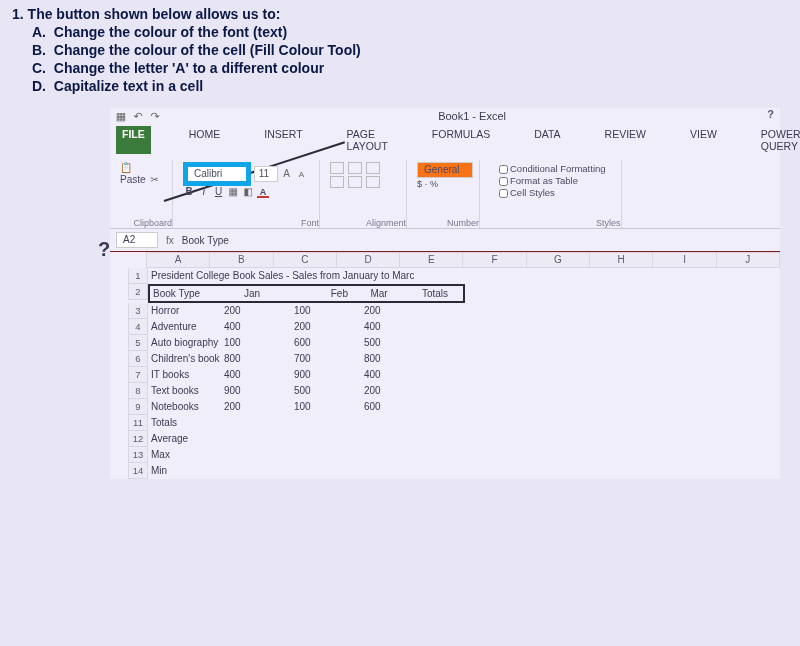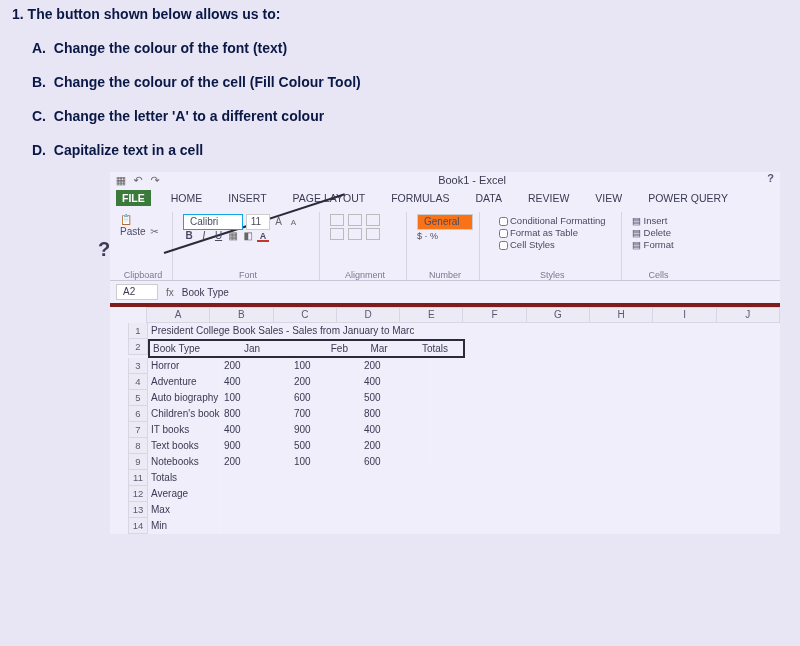--- a/index.html
+++ b/index.html
@@ -1,46 +1,46 @@
 <!DOCTYPE html>
 <html><head>
 <meta charset="utf-8">
 <style>
 html,body{margin:0;padding:0;font-family:Tahoma,Arial,sans-serif;background:#e8e5f5;width:800px;height:646px;overflow:hidden}
 .question{padding:6px 12px;color:#0a1845;font-size:14px;font-weight:600}
 .question .qnum{margin-bottom:0}
-.question .opt{margin-left:20px;margin-top:18px}
+.question .opt{margin-left:20px;margin-top:2px}
 .app{margin:8px 20px 0 110px;background:#f0eefb;font-size:11px;color:#3a3a52;position:relative}
 .titlebar{display:flex;align-items:center;gap:6px;padding:2px 4px}
 .titlebar .doc{margin:0 auto;font-size:11px;color:#3a3a52}
 .help{position:absolute;right:6px;top:0;font-weight:bold;color:#557}
 .qat span{display:inline-block;width:14px;height:12px;text-align:center;color:#666}
-.tabs{display:flex;gap:14px;padding:2px 6px;font-size:10.5px;color:#3a3a52}
+.tabs{display:flex;gap:32px;padding:2px 6px;font-size:10.5px;color:#3a3a52}
 .tabs .tab{padding:2px 6px}
 .tabs .tab.active{background:#3a7a3a;color:#fff;font-weight:bold}
 .ribbon{display:flex;gap:4px;padding:4px 4px 0 4px;font-size:10px;color:#4a4a63;border-bottom:1px solid #c8c6d9}
 .group{border-right:1px solid #d6d3e4;padding:2px 6px 12px 6px;position:relative;min-height:54px}
-.group .glabel{position:absolute;bottom:0;left:0;right:0;text-align:center;font-size:9px;color:#7a7a90}
+.group .glabel{position:absolute;bottom:0;left:0;right:0;text-align:right;font-size:9px;color:#7a7a90}
 .glyph{display:inline-block;min-width:12px;height:12px;line-height:12px;text-align:center;color:#666;font-size:10px}
-.fontname{border:1px solid #0ea5e9;background:#fff;padding:0 6px;font-size:10px;display:inline-block;min-width:46px;height:14px;line-height:14px}
+.fontname{border:5px solid #0ea5e9;background:#fff;padding:0 6px;font-size:10px;display:inline-block;min-width:46px;height:14px;line-height:14px}
 .fontsize{border:1px solid #ccc;background:#fff;padding:0 4px;font-size:10px;display:inline-block;min-width:14px;height:14px;line-height:14px}
 .biu span{display:inline-block;width:12px;text-align:center;font-size:10px}
 .fontcolor{display:inline-block;width:12px;height:10px;position:relative}
 .fontcolor .abar{display:block;font-weight:bold;font-size:9px;line-height:8px;text-align:center}
 .fontcolor .cbar{display:block;height:2px;background:#c0392b}
 .ruleline{position:absolute;width:190px;height:2px;background:#2a2a38;left:50px;top:40px;transform:rotate(-18deg);transform-origin:left center}
 .alignbox{display:flex;flex-direction:column;gap:2px}
 .alignrow{display:flex;gap:4px}
 .alignrow span{display:inline-block;width:12px;height:10px;border:1px solid #bbb}
 .numfmt{border:1px solid #ccc;background:#f97316;padding:0 6px;display:inline-block;min-width:42px;height:14px;line-height:14px;font-size:10px}
 .stylelink{display:block;font-size:9.5px;color:#4a4a63;white-space:nowrap;margin:1px 9px}
 .stylelink input{vertical-align:middle;margin:0 2px 0 0;width:9px;height:9px}
 .cellbtn{display:block;font-size:9.5px;color:#4a4a63;margin:1px 0;white-space:nowrap}
 .cellbtn .ci{display:inline-block;width:10px;text-align:center;margin-right:2px}
-.fxbar{display:flex;align-items:center;gap:8px;padding:3px 6px;border-bottom:4px solid #7f1d1d;font-size:10px}
+.fxbar{display:flex;align-items:center;gap:8px;padding:3px 6px;border-bottom:1px solid #7f1d1d;font-size:10px}
 .fxbar .nbox{border:1px solid #ccc;background:#fff;padding:0 6px;min-width:28px;height:14px;line-height:14px}
 .fxbar .fx{color:#666}
 .sheet{padding-left:18px;position:relative}
 .colhead{display:flex;margin-left:18px}
 .colhead div{width:66px;text-align:center;font-size:10px;color:#5a5a70;border:1px solid #d8d6e4;border-left:none;background:#eceaf5;height:14px;line-height:14px}
 .colhead div:first-child{border-left:1px solid #d8d6e4}
 .row{display:flex}
 .row .rn{width:18px;text-align:center;font-size:9.5px;color:#5a5a70;border:1px solid #d8d6e4;border-top:none;background:#eceaf5;height:15px;line-height:15px}
 .row .cell{width:66px;padding:0 3px;font-size:10px;color:#3a3a52;height:15px;line-height:15px;border-right:1px solid #f2f0f9;overflow:hidden;white-space:nowrap}
 .row .cell.num{text-align:left;width:63px}
@@ -127,26 +127,20 @@
       <span class="numfmt">General</span><br>
       <span style="font-size:9px">$ · %</span>
       <div class="glabel">Number</div>
     </div>
     <div class="group" style="min-width:112px">
       <span class="stylelink"><input type="checkbox" style=""><span>Conditional Formatting</span></span>
       <span class="stylelink"><input type="checkbox" style=""><span>Format as Table</span></span>
       <span class="stylelink"><input type="checkbox" style=""><span>Cell Styles</span></span>
       <div class="glabel">Styles</div>
     </div>
-    <div class="group" style="min-width:54px;border-right:none">
-      <span class="cellbtn"><span class="ci">▤</span><span>Insert</span></span>
-      <span class="cellbtn"><span class="ci">▤</span><span>Delete</span></span>
-      <span class="cellbtn"><span class="ci">▤</span><span>Format</span></span>
-      <div class="glabel">Cells</div>
-    </div>
   </div>
 
   <div class="fxbar">
     <span class="nbox">A2</span>
     <span class="fx">fx</span>
     <span>Book Type</span>
   </div>
 
   <div class="sheet">
     <div class="colhead">

